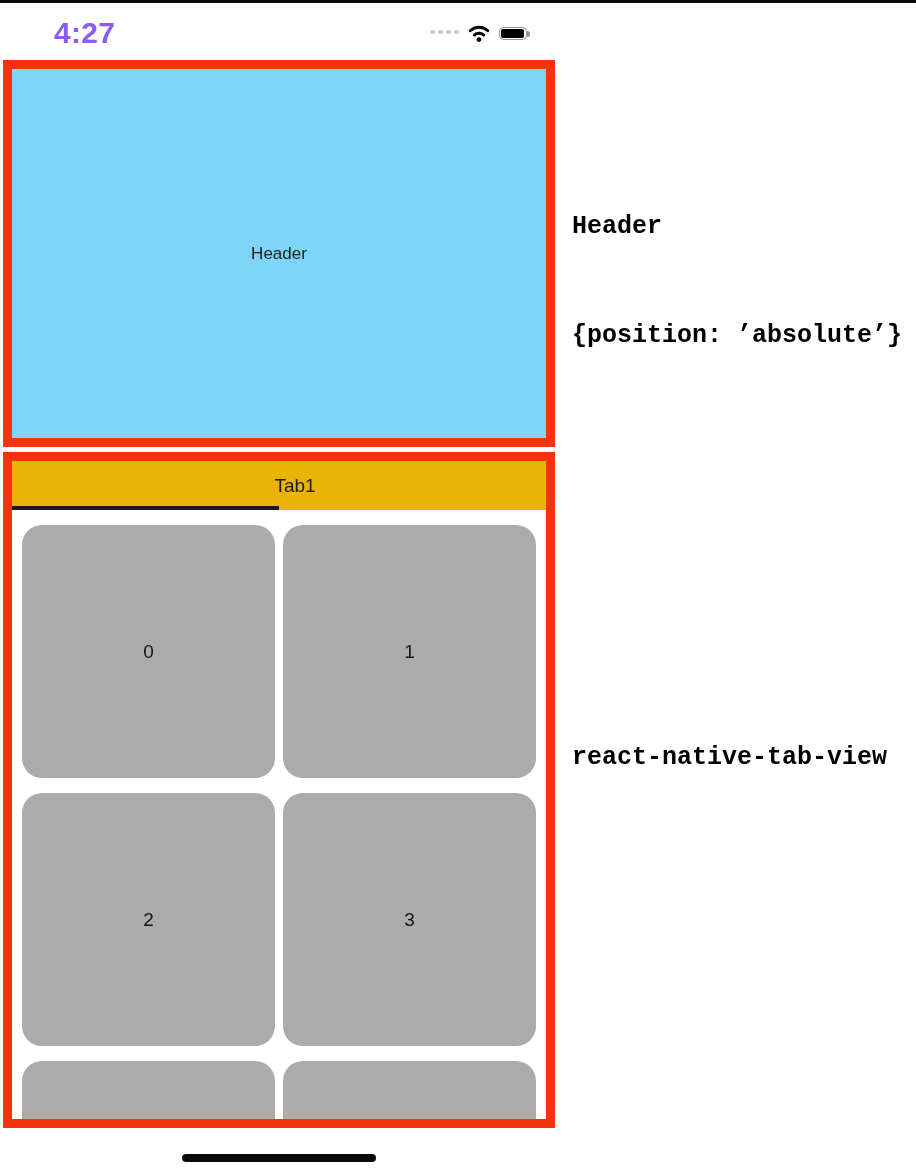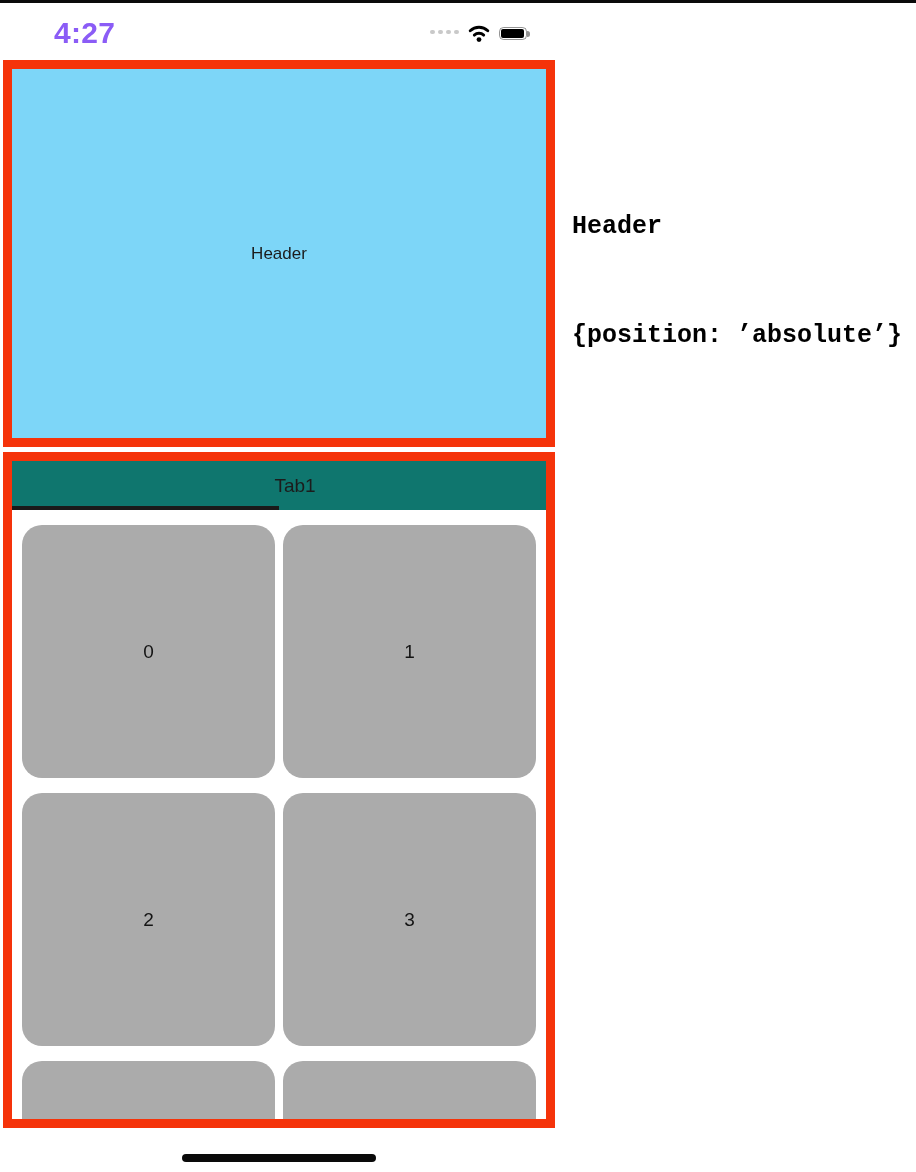--- a/index.html
+++ b/index.html
@@ -24,21 +24,21 @@
   
   .header-box { position:absolute; left:3px; top:60px; width:552px; height:387px;
                 border:9px solid #f5330a; background:#7dd6f8;
                 display:flex; align-items:center; justify-content:center; }
   .header-box span { font-size:17px; color:#1c1c1c; }
 
   
   .tabview-box { position:absolute; left:3px; top:452px; width:552px; height:676px;
                  border:9px solid #f5330a; background:#fff; display:flex; flex-direction:column;
                  overflow:hidden; }
-  .tab-bar { position:relative; height:49px; flex:0 0 49px; background:#0f766e; display:flex;padding-left:32px; }
+  .tab-bar { position:relative; height:49px; flex:0 0 49px; background:#eab308; display:flex;padding-left:32px; }
   .tab { flex:1; display:flex; align-items:center; justify-content:center;
          font-size:19px; cursor:pointer; }
   .tab.active { color:#1c1c1c; }
   .tab.inactive { color:rgba(0,0,0,.34); }
   .tab-indicator { position:absolute; left:0; bottom:0; width:50%; height:4px; background:#1a1a1a; }
   .tile-grid { flex:1; display:grid; grid-template-columns:1fr 1fr; grid-auto-rows:253px;
                gap:15px 8px; padding:15px 10px 0 10px; overflow:hidden; }
   .tile { background:#ababab; border-radius:20px; display:flex; align-items:center;
           justify-content:center; font-size:19px; color:#141414; }
 
@@ -111,14 +111,15 @@
       <div class="tile">
         <span></span>
       </div>
     </div>
   </div>
 
   <div class="home-indicator"></div>
 
   <div class="annotation ann-header">Header</div>
   <div class="annotation ann-style">{position: ’absolute’}</div>
+  <div class="annotation ann-lib">react-native-tab-view</div>
 
 </div>
 
 </body></html>

